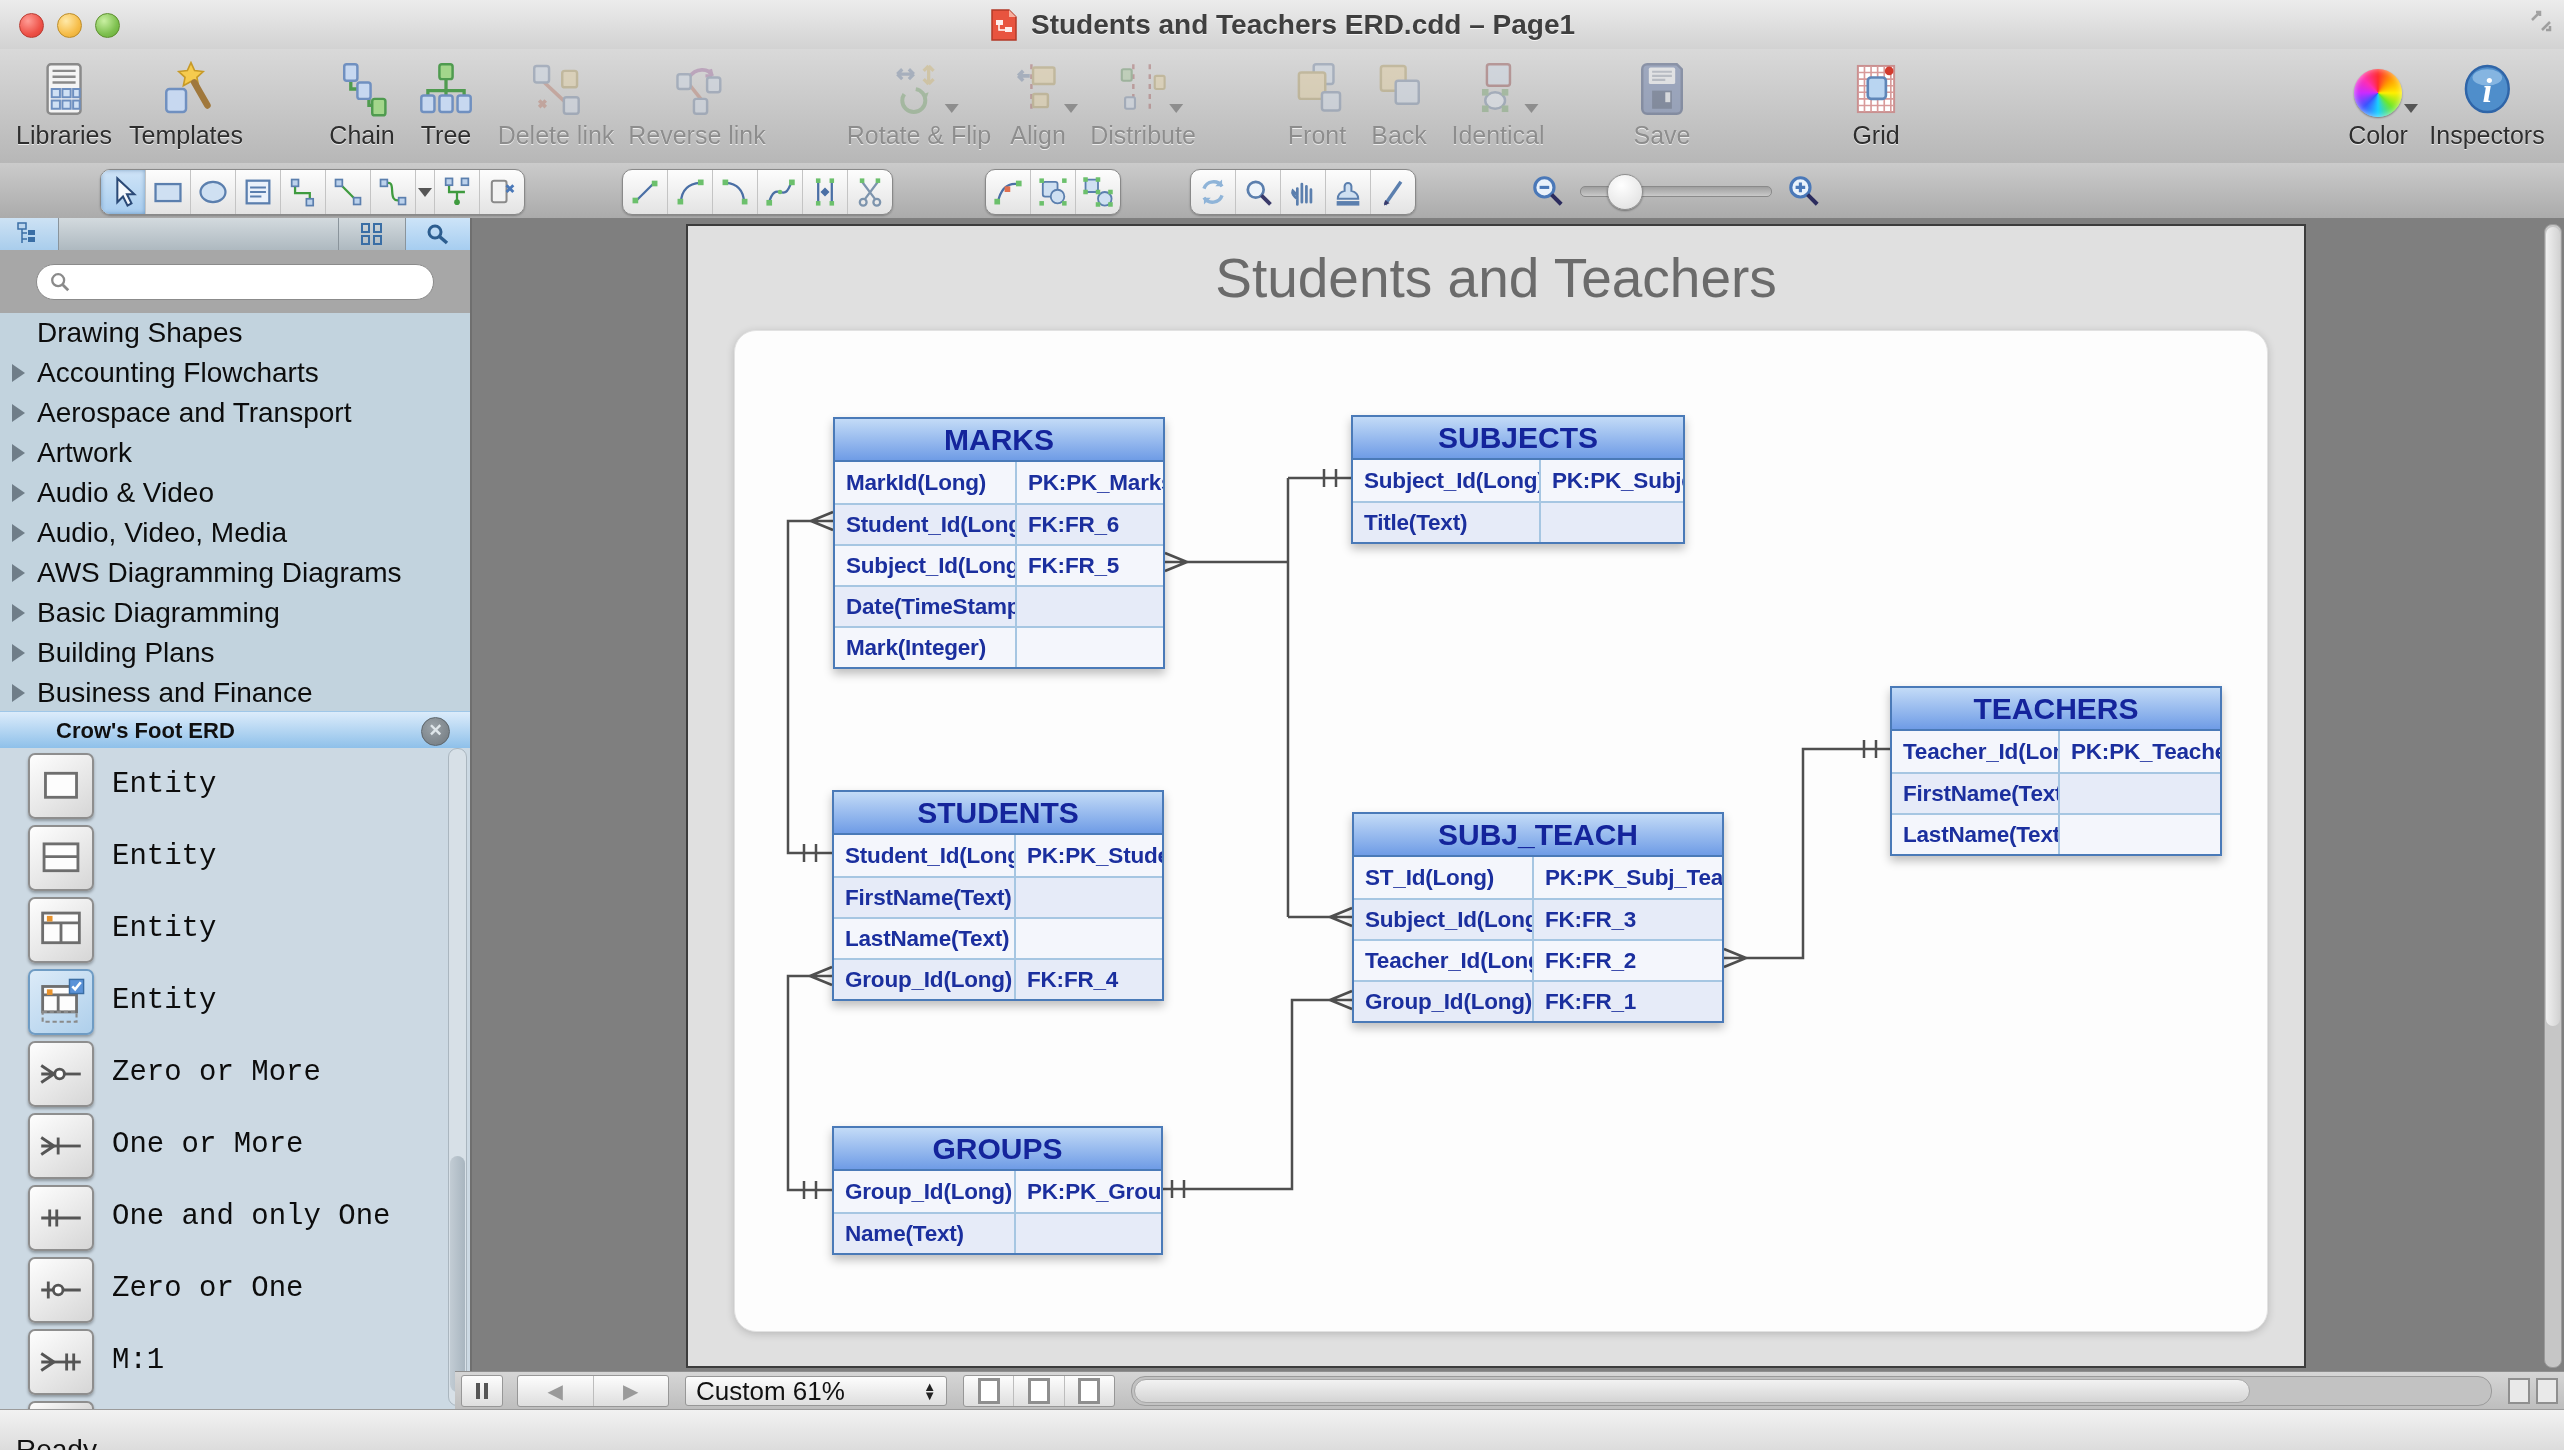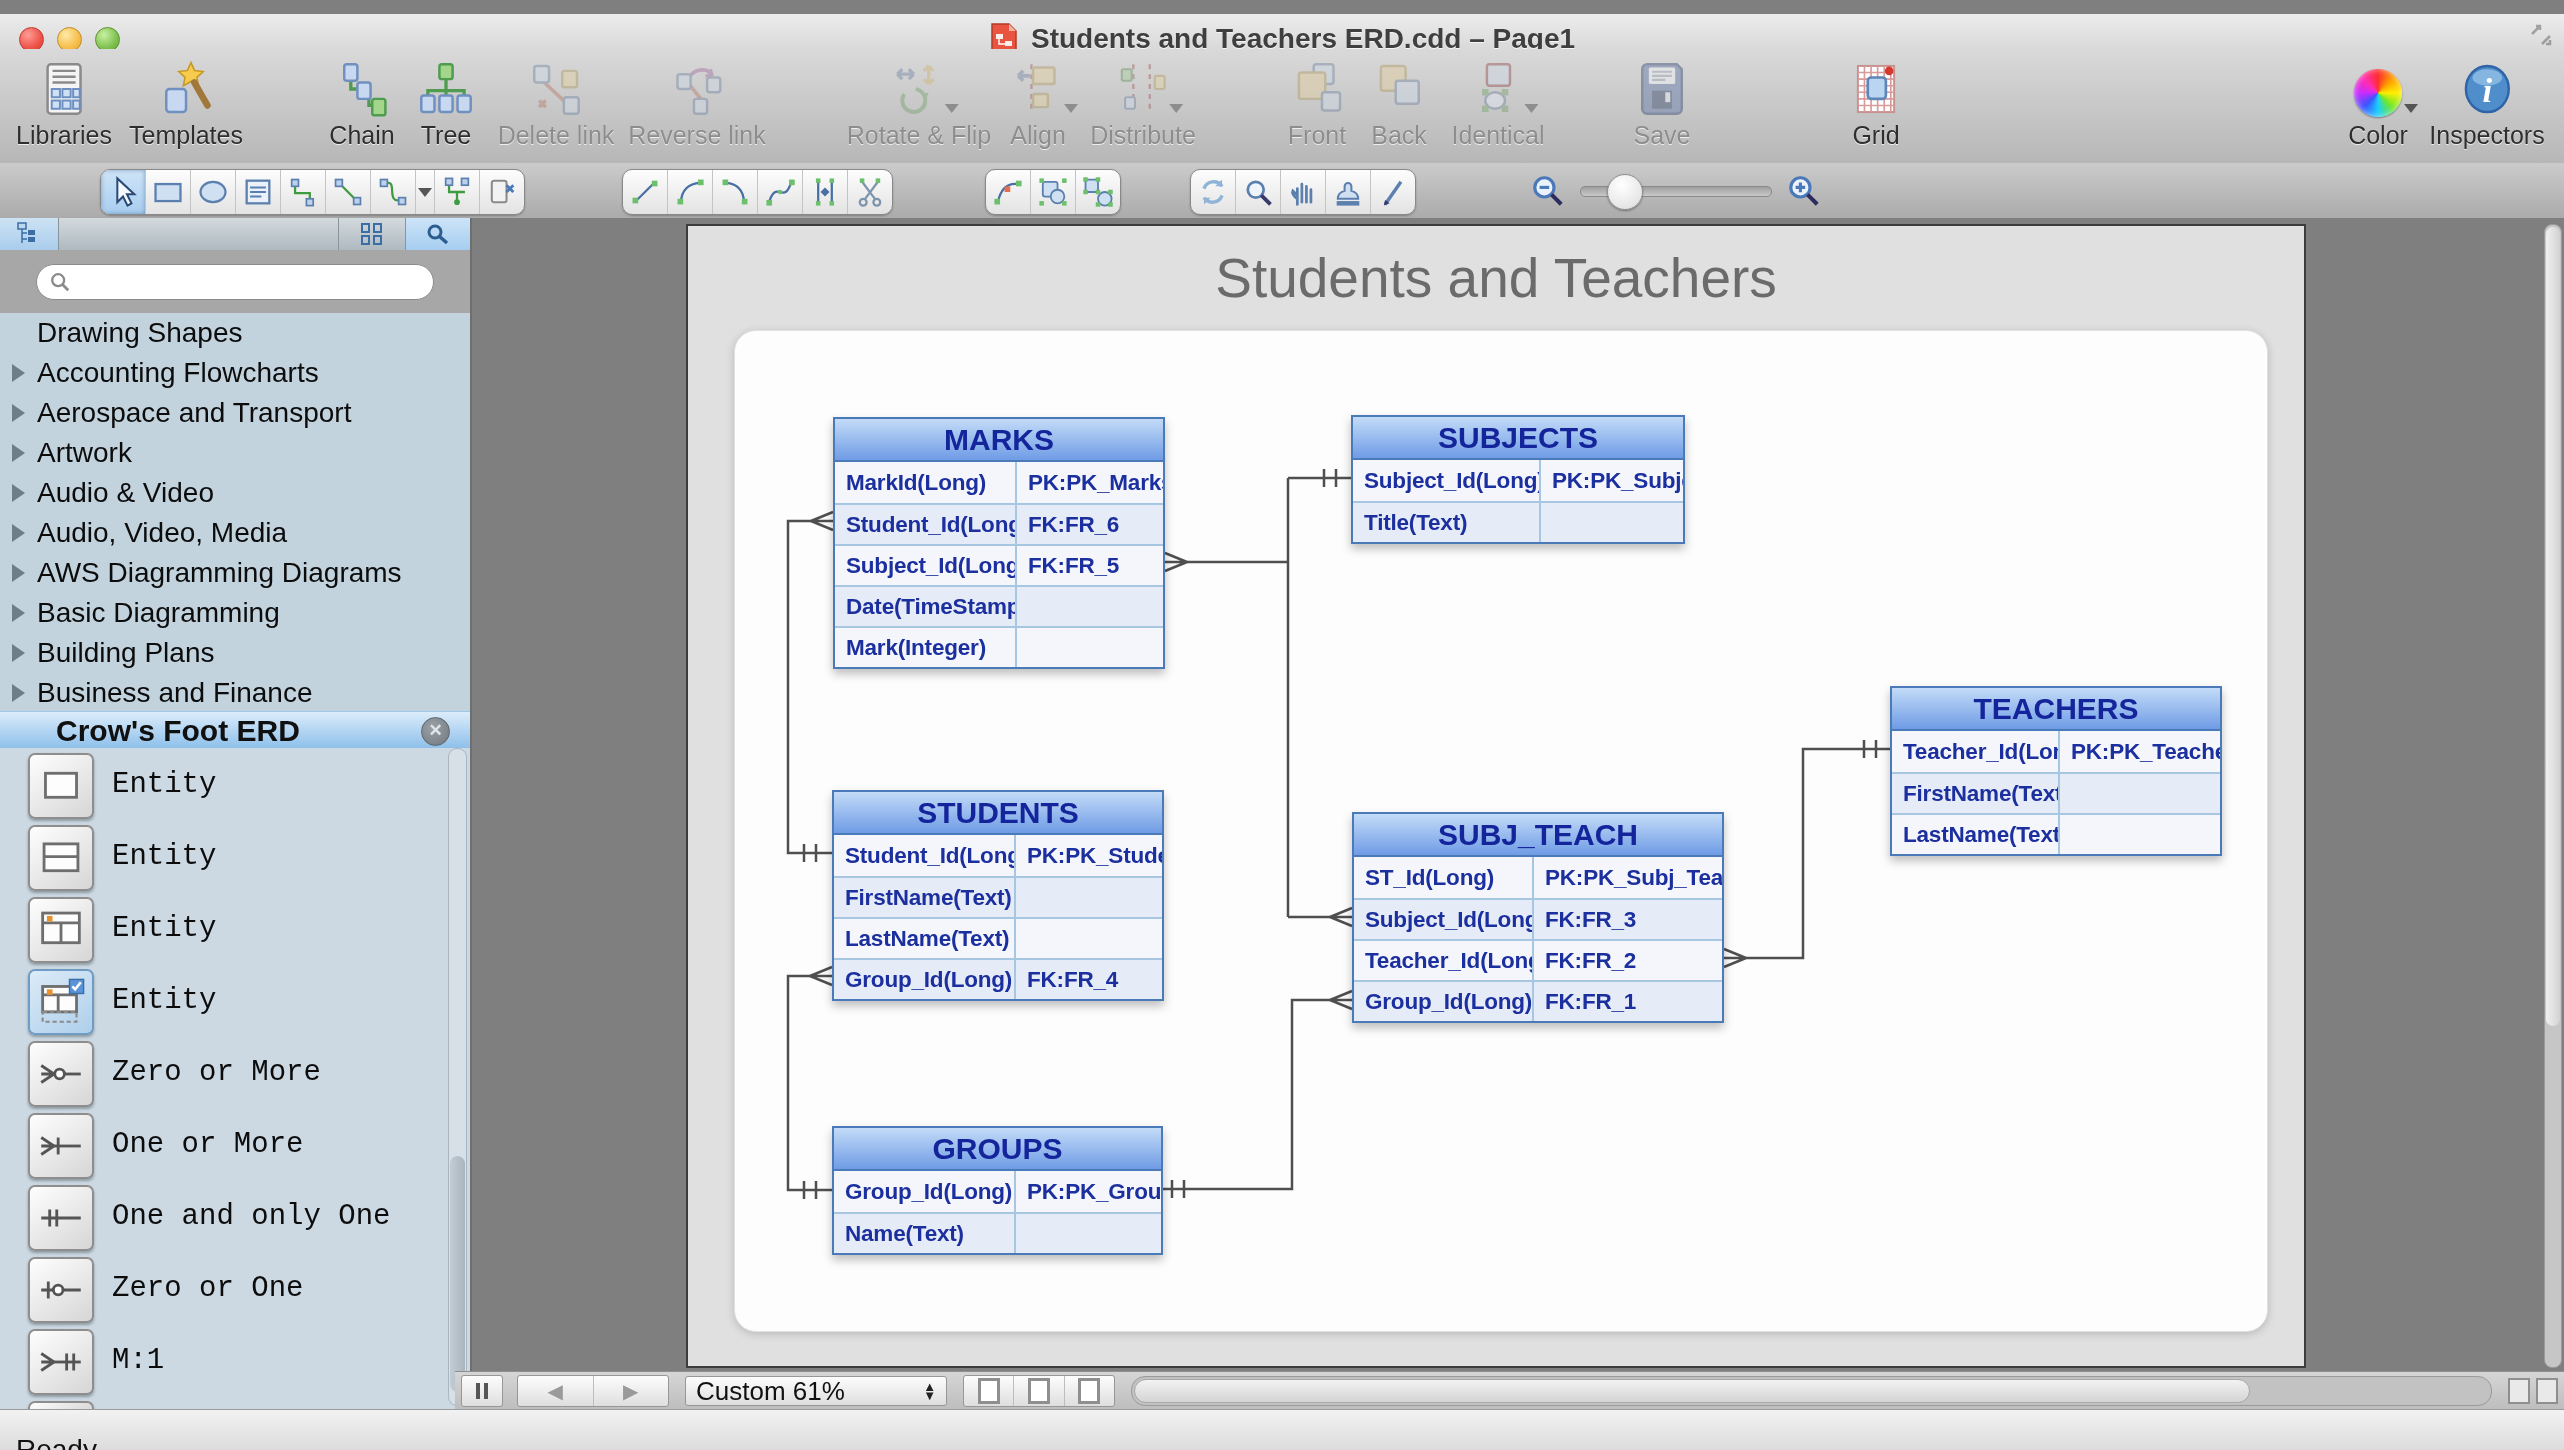--- a/index.html
+++ b/index.html
@@ -1,20 +1,20 @@
 <!DOCTYPE html>
 <html><head>
 <meta charset="utf-8">
 <style>
   html,body{margin:0;padding:0;}
   body{width:2564px;height:1450px;position:relative;overflow:hidden;
        font-family:"Liberation Sans",sans-serif;background:#7f7f7f;
        -webkit-font-smoothing:antialiased;}
   
-  .titlebar{position:absolute;left:0;top:14px;width:2564px;height:49px;
+  .titlebar{position:absolute;left:0;top:0;width:2564px;height:49px;
     background:linear-gradient(#ececec,#d2d2d2);border-bottom:1px solid #8f8f8f;}
   .tlight{position:absolute;top:13px;width:23px;height:23px;border-radius:50%;}
   .tl-red{left:19px;background:radial-gradient(circle at 35% 30%,#ff9d96,#ee5248 60%,#d83a30);border:1px solid #ba3b32;}
   .tl-yellow{left:57px;background:radial-gradient(circle at 35% 30%,#ffe9a8,#f6bd49 60%,#e2a42c);border:1px solid #bd8c27;}
   .tl-green{left:95px;background:radial-gradient(circle at 35% 30%,#c9f0a2,#7ec04f 60%,#63a834);border:1px solid #5d8f2e;}
   .title-wrap{position:absolute;left:0;right:0;top:0;height:49px;display:flex;align-items:center;justify-content:center;gap:12px;}
   .title-text{font-size:28px;font-weight:700;color:#3f3f3f;text-shadow:0 1px 0 #f5f5f5;}
   .doc-ic{width:30px;height:34px;}
   .win-grip{position:absolute;right:10px;top:8px;width:26px;height:26px;opacity:.55;}
   
@@ -58,21 +58,21 @@
   .searchpill{width:372px;height:34px;background:#fff;border:1px solid #8b8b8b;border-radius:18px;display:flex;align-items:center;padding:0 12px;gap:8px;}
   .searchpill input{border:none;outline:none;flex:1;font-size:24px;font-family:"Liberation Sans",sans-serif;background:transparent;}
   .cats{position:absolute;left:0;top:95px;width:100%;height:400px;background:#c2d3de;}
   .cat{position:absolute;left:0;width:100%;height:40px;display:flex;align-items:center;}
   .tri{width:0;height:0;border-top:9px solid transparent;border-bottom:9px solid transparent;border-left:13px solid #6f7d88;margin-left:12px;}
   .cat.no-arrow .tri{visibility:hidden;}
   .cat-label{font-size:28px;color:#0c0c0c;margin-left:12px;white-space:nowrap;}
   .panelhdr{position:absolute;left:0;top:493px;width:100%;height:37px;
     background:linear-gradient(#dcecfb,#8cbfe9);border-top:1px solid #9fc7e8;border-bottom:2px solid #5f8fb5;
     display:flex;align-items:center;}
-  .panel-title{font-size:30px;font-weight:700;color:#101010;margin-left:56px;}
+  .panel-title{font-size:22px;font-weight:700;color:#101010;margin-left:56px;}
   .panel-close{position:absolute;right:20px;top:5px;width:27px;height:27px;border-radius:50%;
     background:radial-gradient(circle at 40% 35%,#9aa2a8,#70787e);border:1px solid #5d656b;color:#dfe6ea;
     font-size:17px;line-height:25px;text-align:center;font-weight:700;}
   .stencils{position:absolute;left:0;top:530px;width:100%;bottom:0;background:#ccd9e3;overflow:hidden;}
   .sten{position:absolute;left:0;width:100%;height:72px;font-family:Liberation Mono, monospace;}
   .sten-btn{position:absolute;left:28px;top:3px;width:62px;height:62px;border-radius:7px;
     background:linear-gradient(145deg,#fefefe,#d6d6d6);border:2px solid #8e8e8e;box-shadow:0 2px 3px rgba(0,0,0,.3);
     display:flex;align-items:center;justify-content:center;}
   .sten.sel .sten-btn{background:linear-gradient(145deg,#dcebf8,#aecfeb);border-color:#6f9cc4;}
   .sten-btn svg{width:48px;height:48px;}

